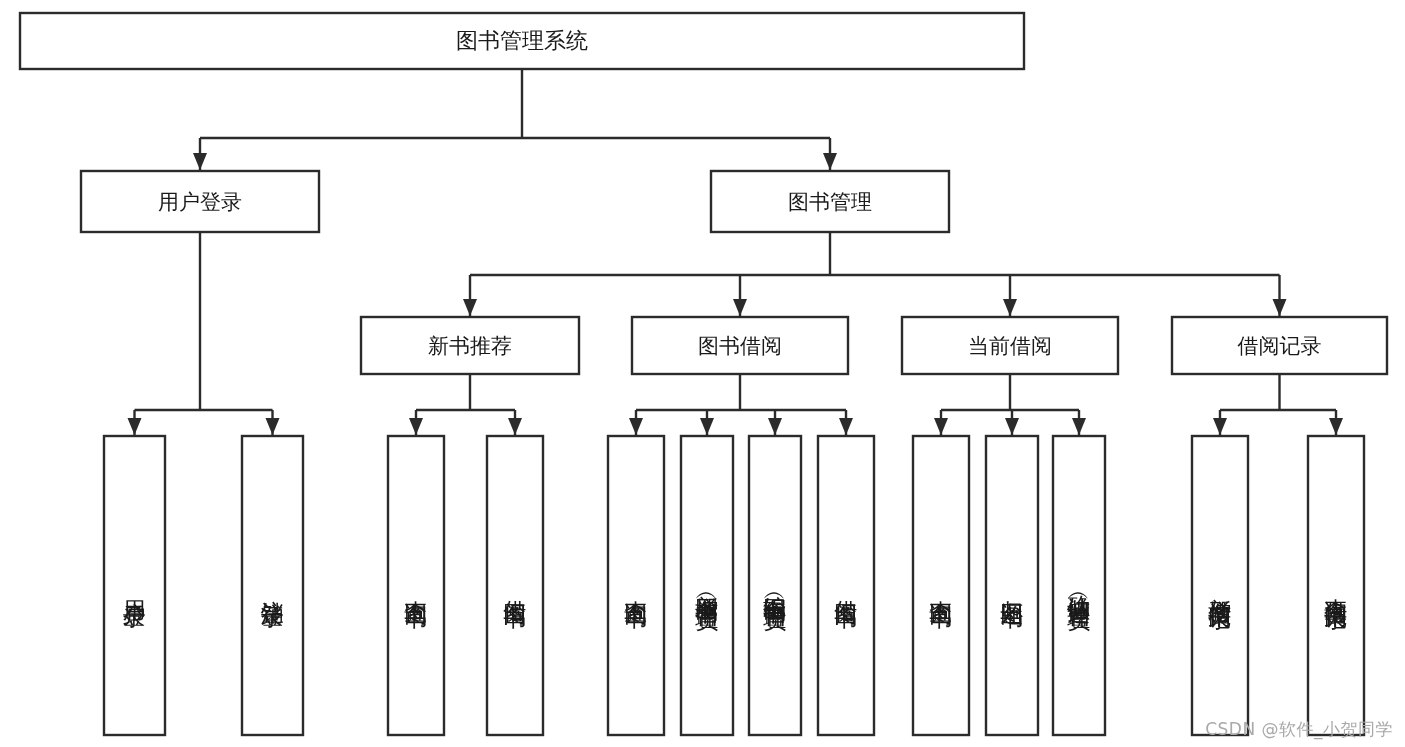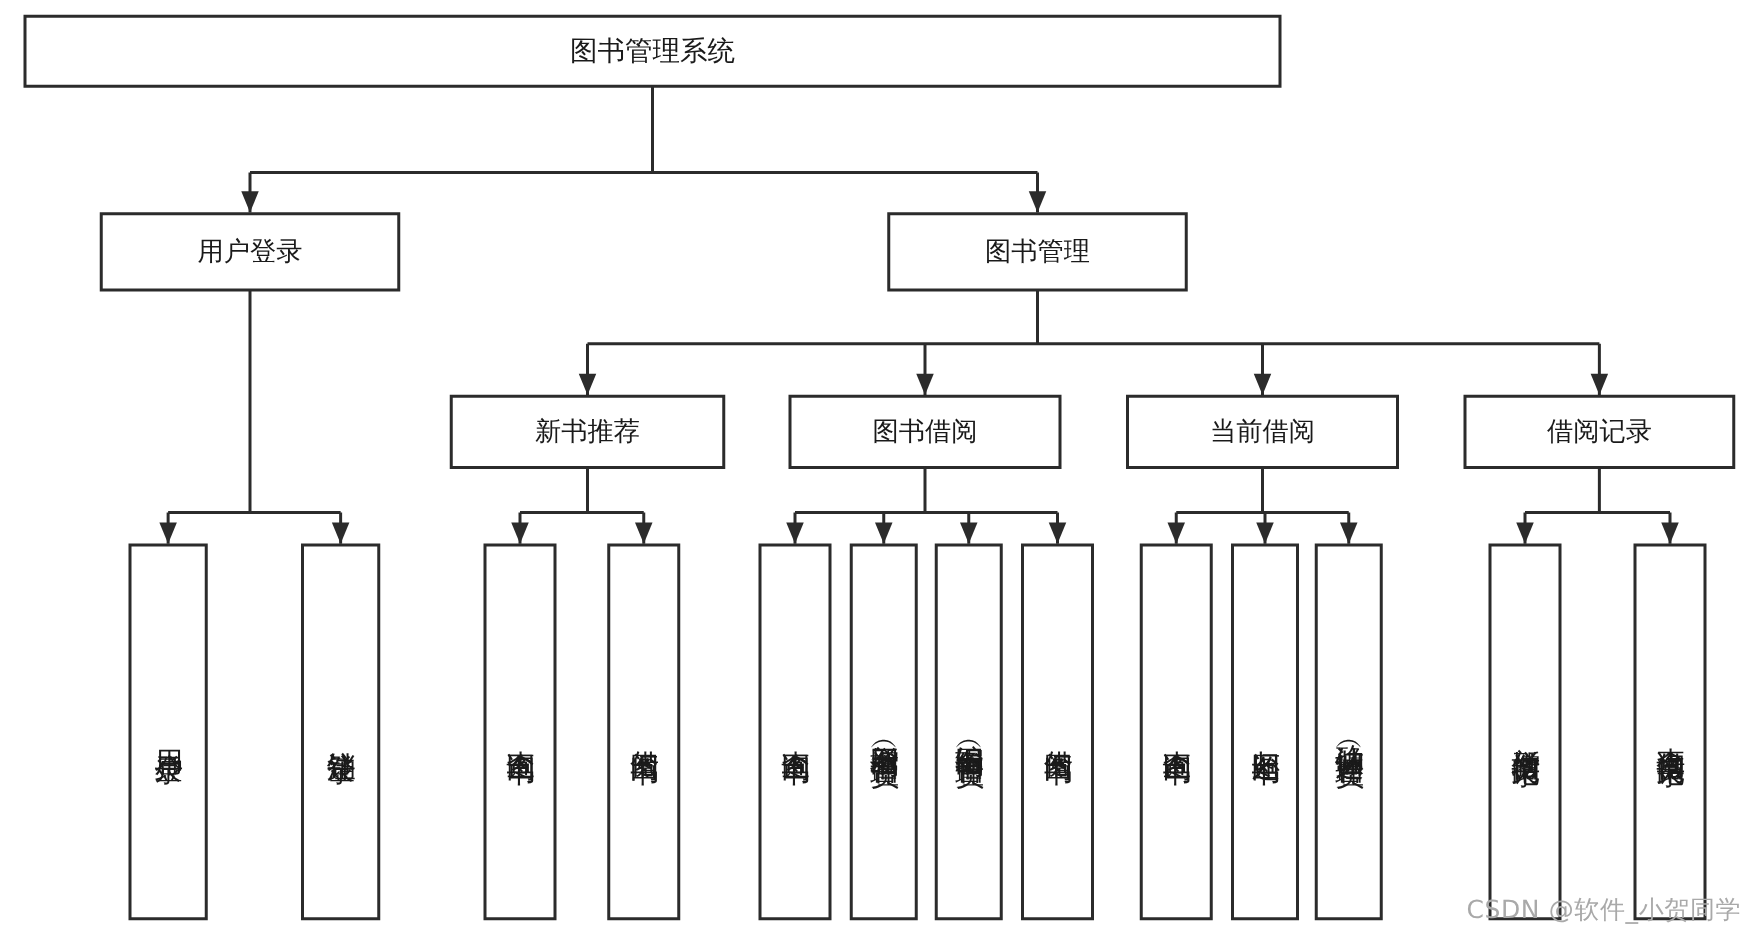--- a/index.html
+++ b/index.html
@@ -71,21 +71,21 @@
     line-height: 1.06;
     letter-spacing: 2px;
     color: #1a1a1a;
     white-space: nowrap;
   }
   .watermark {
     position: absolute;
     right: 12px;
     bottom: 6px;
     font-family: "DejaVu Sans", "Liberation Sans", sans-serif;
-    font-size: 20px;
+    font-size: 17px;
     color: #a9a9a9;
     letter-spacing: 0.5px;
     white-space: nowrap;
     text-align: center;
   }
 </style>
 </head>
 <body>
 
 <div id="diagram-root">

